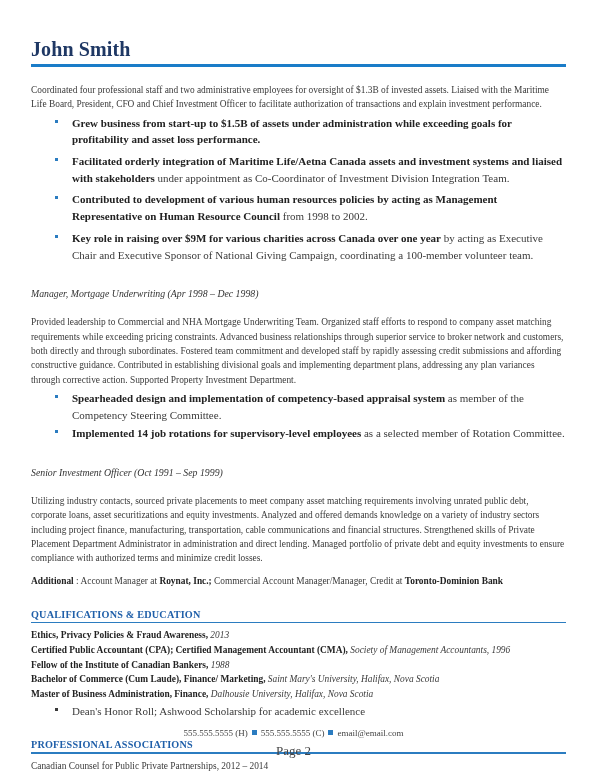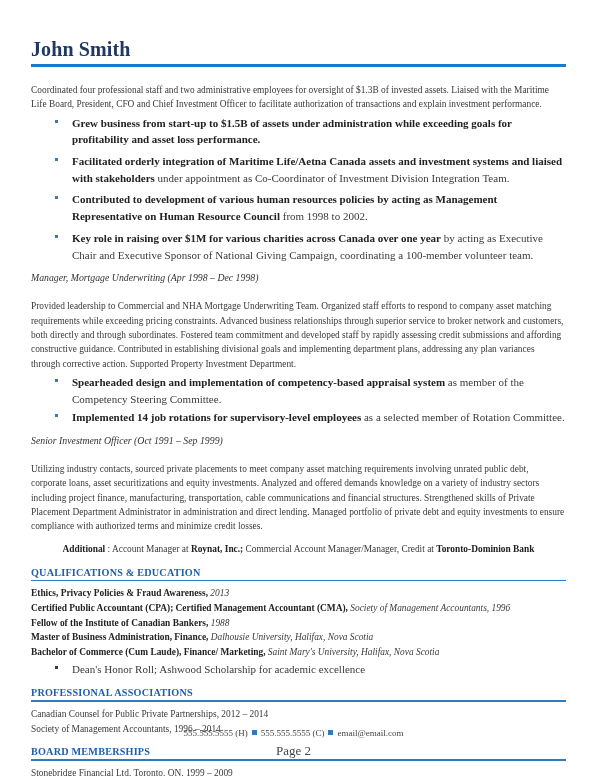--- a/index.html
+++ b/index.html
@@ -43,21 +43,21 @@
     font-size: 9.4px;
     line-height: 1.52;
     text-align: left;
     margin: 16px 0 3px 0;
     color: #3a3a3a;
   }
   .job-title {
     font-size: 9.8px;
     font-style: italic;
     color: #333;
-    margin: 9px 0 2px 0;
+    margin: 25px 0 2px 0;
   }
   b, .b { font-weight: bold; color: #222; }
   i, .i { font-style: italic; }
 
   
   ul.bl {
     list-style: none;
     margin: 2px 0 2px 0;
     padding: 0 0 0 22px;
   }
@@ -77,21 +77,21 @@
     width: 3px;
     height: 3px;
     background: #2b7cc0;
   }
   ul.bl.dark > li::before { background: #3a3a3a; }
   ul.bl.loose > li { margin-bottom: 5px; }
   ul.bl.tight { }
 
   
   .sec {
-    margin: 10px 0 0 0;
+    margin: 20px 0 0 0;
   }
   .sec-title {
     font-size: 10.2px;
     font-weight: bold;
     color: #1F5FA9;
     letter-spacing: 0.2px;
     padding: 0 0 2px 0;
   }
   .sec-rule {
     height: 1.6px;
@@ -147,21 +147,21 @@
       <li>
         <span class="b">Grew business from start-up to $1.5B of assets under administration while exceeding goals for profitability and asset loss performance.</span><span></span>
       </li>
       <li>
         <span class="b">Facilitated orderly integration of Maritime Life/Aetna Canada assets and investment systems and liaised with stakeholders</span><span> under appointment as Co-Coordinator of Investment Division Integration Team.</span>
       </li>
       <li>
         <span class="b">Contributed to development of various human resources policies by acting as Management Representative on Human Resource Council</span><span> from 1998 to 2002.</span>
       </li>
       <li>
-        <span class="b">Key role in raising over $1M for various charities across Canada over one year</span><span> by acting as Executive Chair and Executive Sponsor of National Giving Campaign, coordinating a 100-member volunteer team.</span>
+        <span class="b">Key role in raising over $9M for various charities across Canada over one year</span><span> by acting as Executive Chair and Executive Sponsor of National Giving Campaign, coordinating a 100-member volunteer team.</span>
       </li>
     </ul>
   </div>
 
   <div>
     <div class="job-title">Manager, Mortgage Underwriting (Apr 1998 – Dec 1998)</div>
     <div class="para">Provided leadership to Commercial and NHA Mortgage Underwriting Team.  Organized staff efforts to respond to company asset matching requirements while exceeding pricing constraints.  Advanced business relationships through superior service to broker network and customers, both directly and through subordinates.  Fostered team commitment and developed staff by rapidly assessing credit submissions and affording constructive guidance.  Contributed in establishing divisional goals and implementing department plans, addressing any plan variances through corrective action.  Supported Property Investment Department.</div>
     <ul class="bl tight">
       <li>
         <span class="b">Spearheaded design and implementation of competency-based appraisal system</span><span> as member of the Competency Steering Committee.</span>
@@ -170,42 +170,42 @@
         <span class="b">Implemented 14 job rotations for supervisory-level employees</span><span> as a selected member of Rotation Committee.</span>
       </li>
     </ul>
   </div>
 
   <div>
     <div class="job-title">Senior Investment Officer (Oct 1991 – Sep 1999)</div>
     <div class="para">Utilizing industry contacts, sourced private placements to meet company asset matching requirements involving unrated public debt, corporate loans, asset securitizations and equity investments.  Analyzed and offered demands knowledge on a variety of industry sectors including project finance, manufacturing, transportation, cable communications and financial structures.  Strengthened skills of Private Placement Department Administrator in administration and direct lending.  Managed portfolio of private debt and equity investments to ensure compliance with authorized terms and minimize credit losses.</div>
   </div>
 
-  <div class="para" style="margin-top:9px;text-align:center;">
+  <div class="para" style="margin-top:9px;">
     <span class="b">Additional</span><span> : </span><span>Account Manager at </span><span class="b">Roynat, Inc.;</span><span> Commercial Account Manager/Manager, Credit at </span><span class="b">Toronto-Dominion Bank</span>
   </div>
 
   <div class="sec">
     <div class="sec-title">QUALIFICATIONS &amp; EDUCATION</div>
     <div class="sec-rule"></div>
     <div class="sec-body">
       <div class="line">
         <span class="b">Ethics, Privacy Policies &amp; Fraud Awareness,</span><span class="i"> 2013</span>
       </div>
       <div class="line">
         <span class="b">Certified Public Accountant (CPA); Certified Management Accountant (CMA),</span><span class="i"> Society of Management Accountants, 1996</span>
       </div>
       <div class="line">
         <span class="b">Fellow of the Institute of Canadian Bankers,</span><span class="i"> 1988</span>
       </div>
       <div class="line">
+        <span class="b">Bachelor of Commerce (Cum Laude), Finance/ Marketing,</span><span class="i"> Saint Mary's University, Halifax, Nova Scotia</span>
+      </div>
+      <div class="line">
         <span class="b">Master of Business Administration, Finance,</span><span class="i"> Dalhousie University, Halifax, Nova Scotia</span>
-      </div>
-      <div class="line">
-        <span class="b">Bachelor of Commerce (Cum Laude), Finance/ Marketing,</span><span class="i"> Saint Mary's University, Halifax, Nova Scotia</span>
       </div>
       <ul class="bl dark" style="margin-top:1px;">
         <li>Dean's Honor Roll; Ashwood Scholarship for academic excellence</li>
       </ul>
     </div>
   </div>
 
   <div class="sec">
     <div class="sec-title">PROFESSIONAL ASSOCIATIONS</div>
     <div class="sec-rule"></div>

